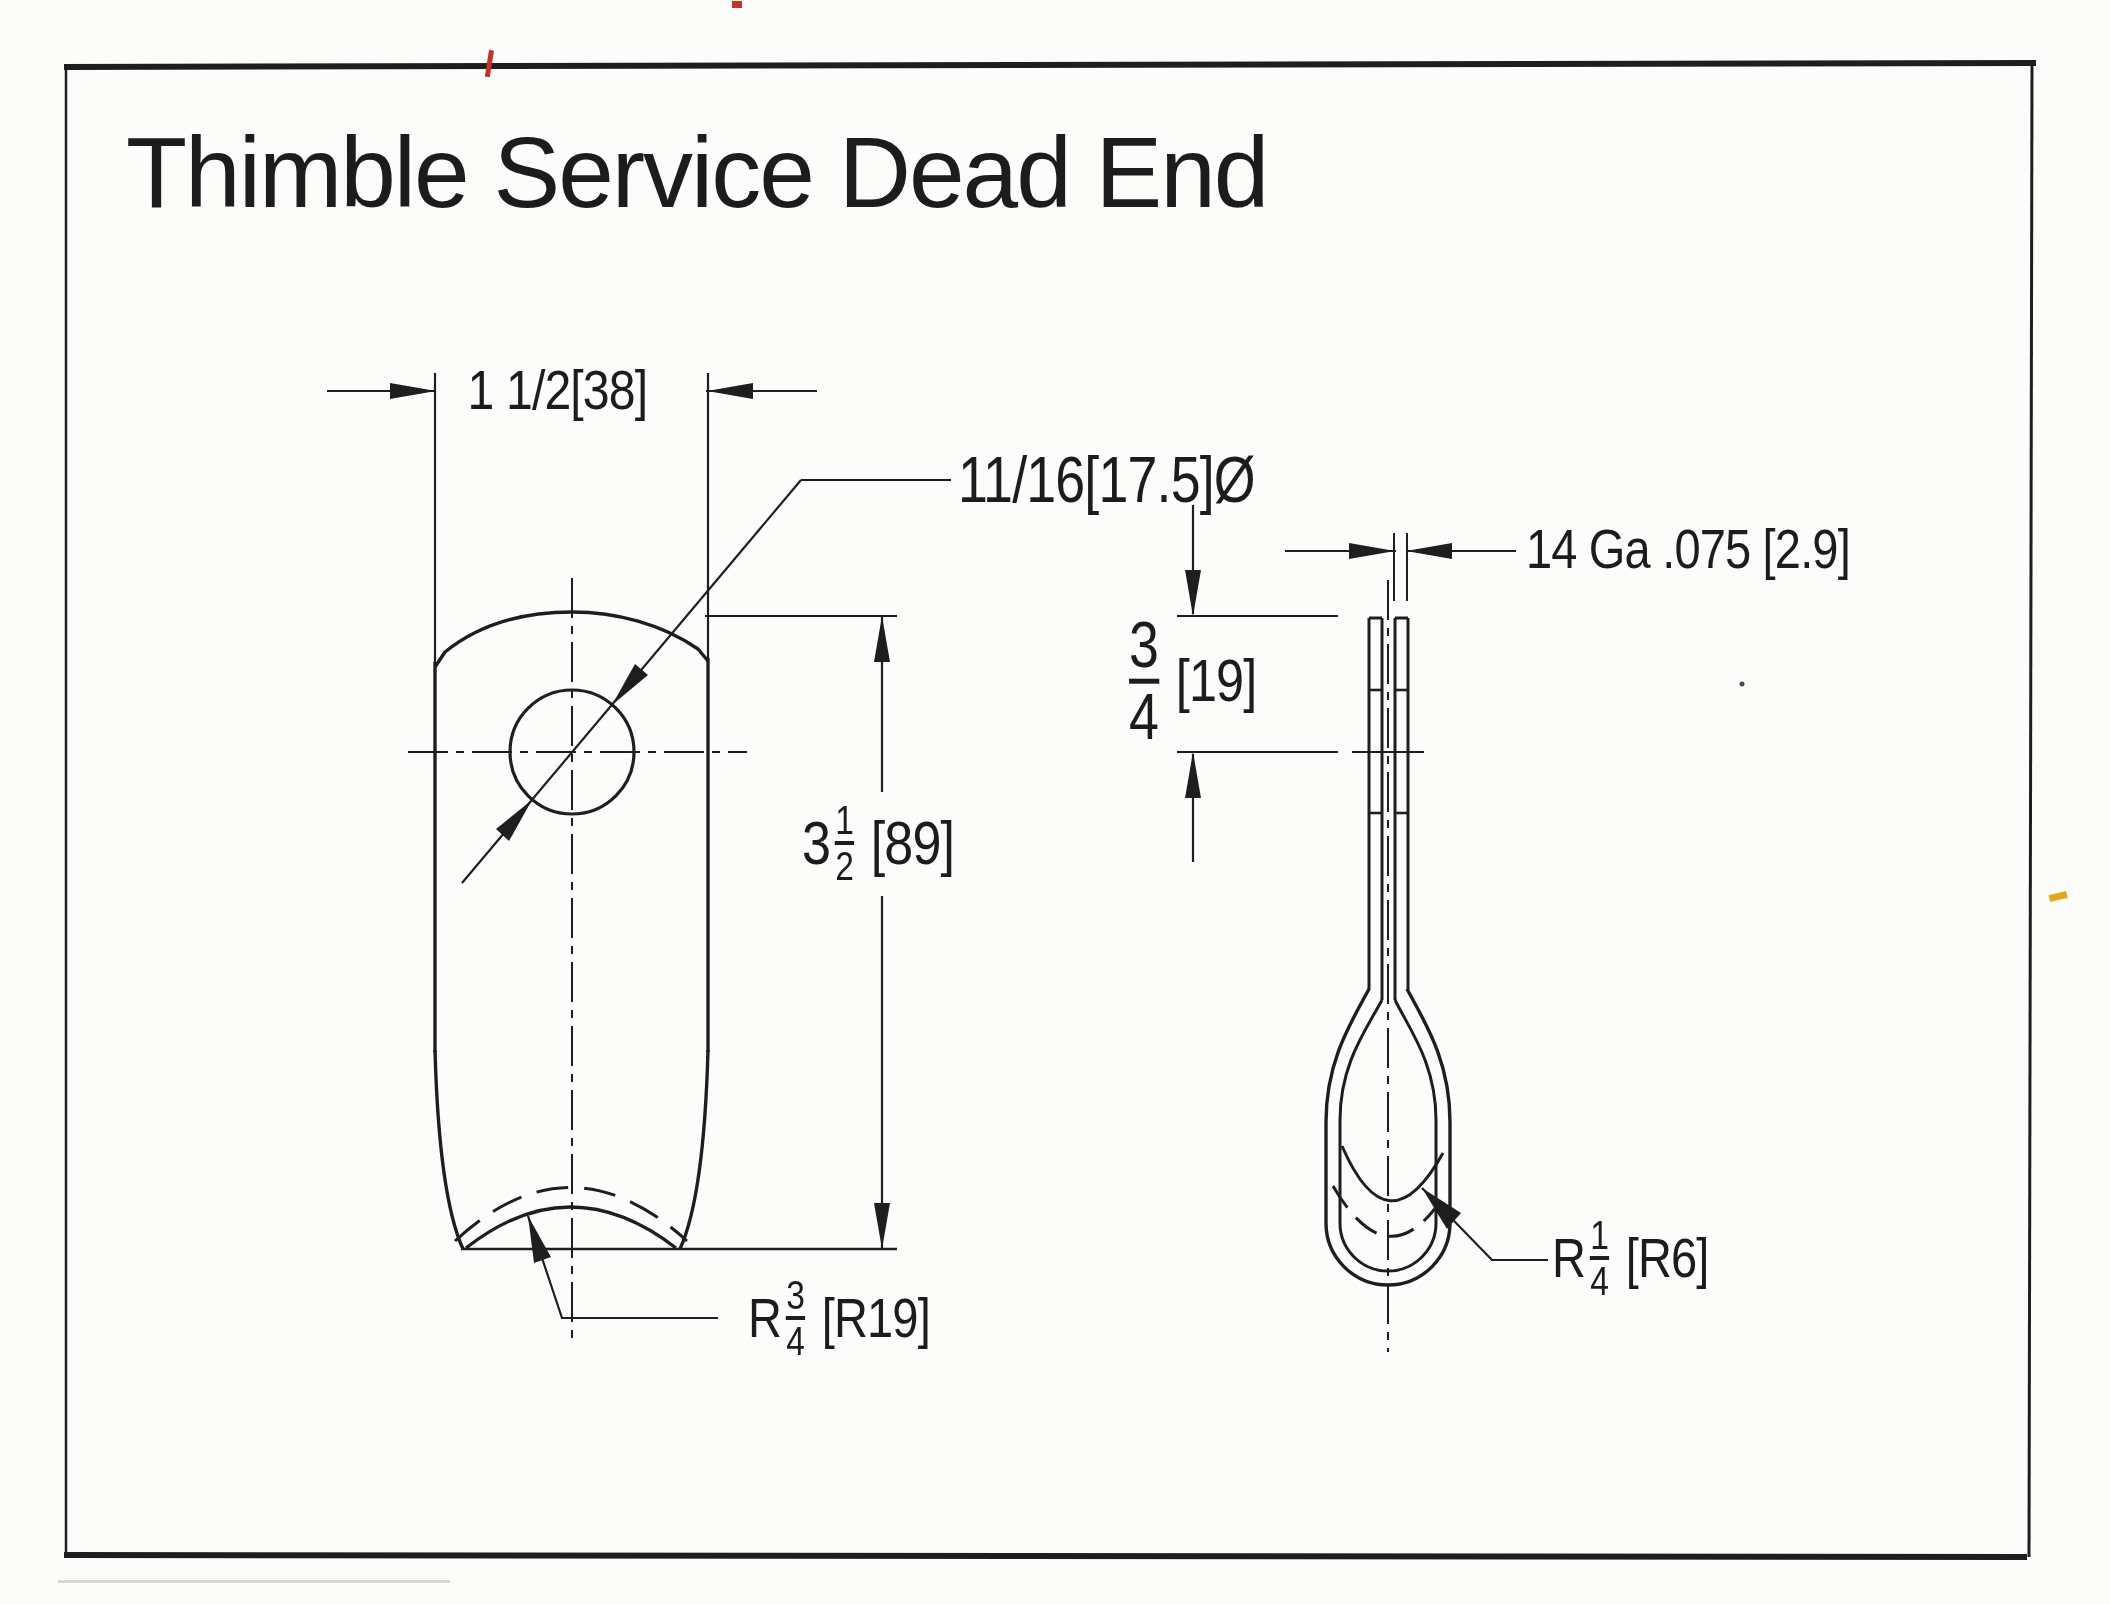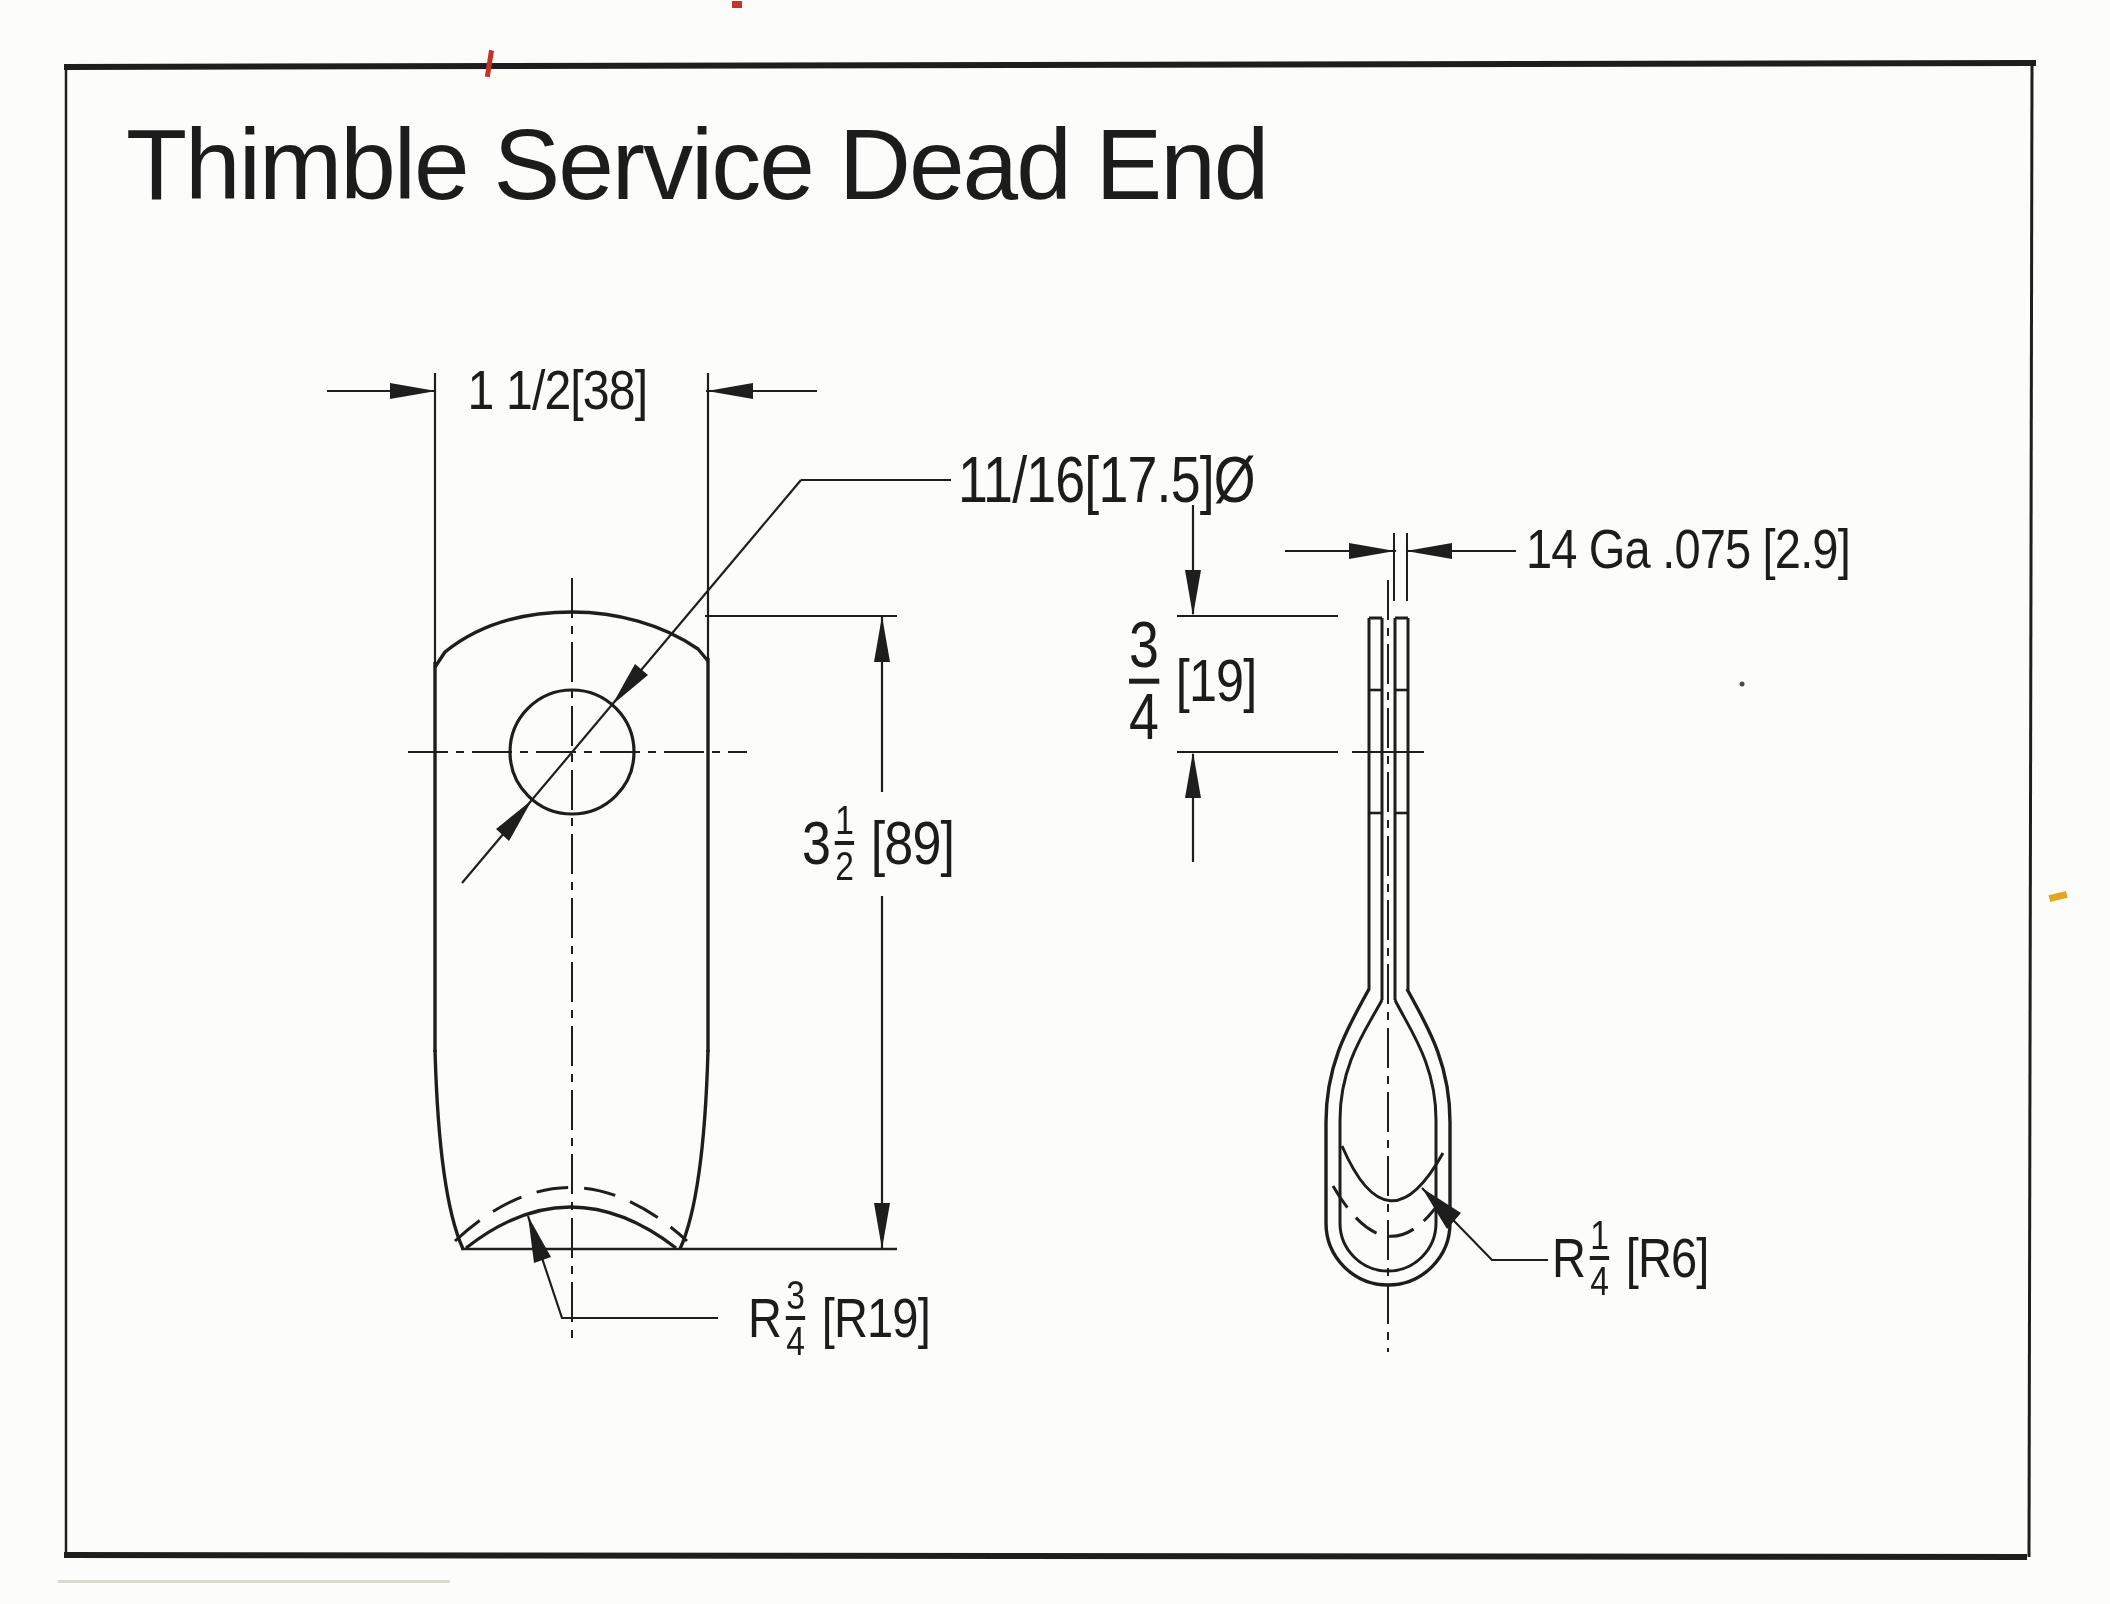--- a/index.html
+++ b/index.html
@@ -137,21 +137,21 @@
       <g stroke="none">
         <rect x="487" y="50" width="5" height="27" transform="rotate(9 489 63)" fill="#c23329"></rect>
         <rect x="732" y="1" width="10" height="7" fill="#c23329"></rect>
         <rect x="2049" y="893" width="18" height="7" transform="rotate(-14 2058 896)" fill="#e4a71b"></rect>
         <circle cx="1742" cy="684" r="2.5" fill="#4a4a4a"></circle>
         <rect x="58" y="1580" width="392" height="3" fill="#d9d9d4"></rect>
       </g>
     </g>
   </svg>
 
-  <div class="txt title" style="left:126px;top:114px;">Thimble Service Dead End</div>
+  <div class="txt title" style="left:126px;top:122px;">Thimble Service Dead End</div>
 
   <div class="txt dim cmid fs56" style="left:572px;top:390px;">1 1/2[38]</div>
 
   <div class="txt dim vmid fs64" style="left:958px;top:480px;">11/16[17.5]Ø</div>
 
   <div class="txt dim vmid row" style="left:802px;top:843px;">
     <span class="fs62">3</span>
       <span class="frac">
         <span class="fnum">1</span>
         <span class="fbar"></span>

